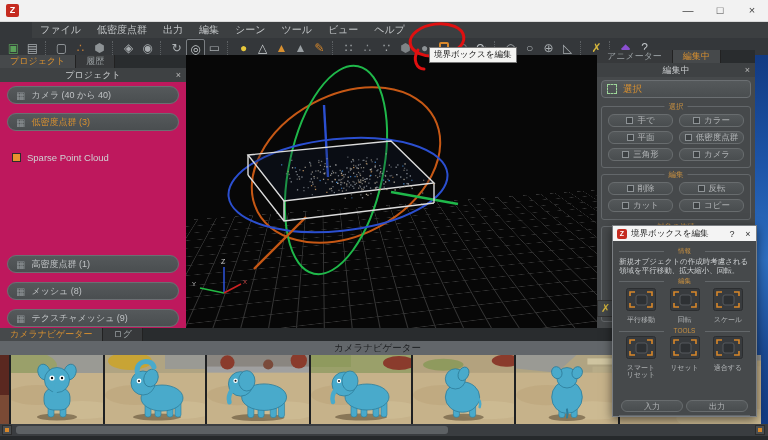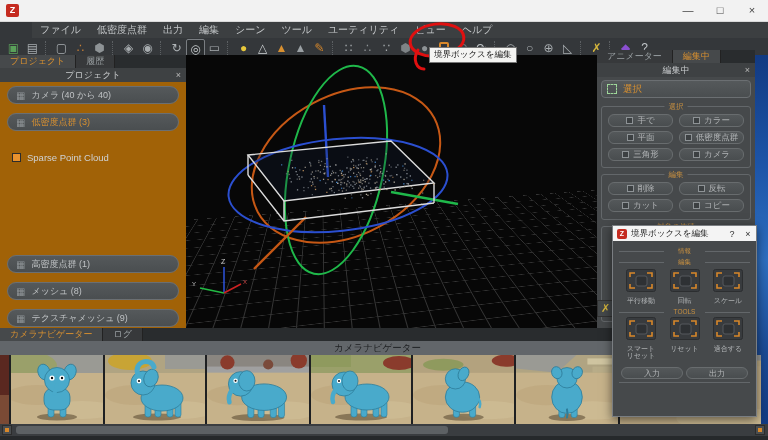--- a/index.html
+++ b/index.html
@@ -29,21 +29,21 @@
   .tooltip { position:absolute; left:429px; top:47px; z-index:60; background:#f4f4f2; border:1px solid #767676; color:#111; font-size:8.5px; padding:1px 4px; white-space:nowrap; }
 
   
   .tabrow { position:absolute; height:13px; background:#292c2e; display:flex; }
   .tab { font-size:9px; line-height:13px; padding:0 10px; color:#9aa0a3; background:#37393b; border-right:1px solid #222; }
   .tab.active { background:#46494b; color:#d89030; }
   .panel-header { position:absolute; height:14px; background:#3e4143; color:#c8cbcd; font-size:9px; text-align:center; line-height:14px; }
   .panel-close { position:absolute; right:5px; top:0; color:#b8b8b8; font-size:9px; }
 
   
-  .left-panel { position:absolute; left:0; top:55px; width:186px; height:273px; background:#a16207; z-index:5; }
+  .left-panel { position:absolute; left:0; top:55px; width:186px; height:273px; background:#be185d; z-index:5; }
   .lp-btn { position:absolute; left:7px; width:172px; height:18px; border:1px solid #6b6f72; border-radius:9px; background:linear-gradient(#55595b,#4a4e50); color:#bfc2c4; font-size:9px; display:flex; align-items:center; padding-left:8px; }
   .lp-btn .bicon { font-size:10px; color:#8e9396; margin-right:6px; }
   .lp-btn.accent { color:#d89030; }
   .legend-row { position:absolute; left:12px; display:flex; align-items:center; font-size:9.5px; color:#cfd2d4; }
   .swatch { width:9px; height:9px; background:#e8922e; border:1px solid #2c2c2c; margin-right:6px; }
 
   
   .viewport { position:absolute; left:186px; top:55px; width:411px; height:273px; background:#070707; overflow:hidden; z-index:1; }
   .grid-plane { position:absolute; left:-380px; top:-60px; width:1250px; height:760px;
     background-image:linear-gradient(#343434 1px,transparent 1px),linear-gradient(90deg,#343434 1px,transparent 1px);
@@ -72,21 +72,21 @@
   .dlg-title-text { font-size:8.5px; color:#222; flex:1; }
   .dlg-tbtn { width:16px; text-align:center; font-size:9px; color:#333; }
   .dlg-body { position:relative; padding:4px 6px; }
   .dlg-group-lbl { text-align:center; font-size:6.5px; color:#c89040; position:relative; margin:2px 0 1px; }
   .dlg-group-lbl:before,.dlg-group-lbl:after { content:""; position:absolute; top:4px; width:34%; border-top:1px solid #63676a; }
   .dlg-group-lbl:before { left:0; } .dlg-group-lbl:after { right:0; }
   .dlg-info { font-size:7.5px; color:#cfd2d4; line-height:9px; }
   .dlg-icon-row { display:flex; justify-content:space-between; padding:1px 2px; }
   .dlg-icon-btn { width:40px; text-align:center; }
   .dlg-icon-btn .lbl { font-size:7px; color:#b2b5b7; line-height:7.5px; margin-top:1px; white-space:pre-line; }
-  .dlg-actions { display:flex; justify-content:space-between; margin:6px 2px 2px; }
+  .dlg-actions { display:flex; justify-content:space-between; margin:20px 2px 2px; }
   .dlg-act-btn { width:62px; height:12px; border:1px solid #686c6e; border-radius:6px; background:linear-gradient(#54585a,#494d4f); color:#b2b5b7; font-size:8px; text-align:center; line-height:11px; }
   .dlg-check { display:flex; align-items:center; margin:3px 0 2px 2px; }
   .checkbox { width:7px; height:7px; border:1px solid #8e9396; background:#3a3d40; margin-right:4px; }
   .dlg-check .lbl { font-size:8px; color:#c4c7c9; }
   .dlg-hr { border-top:1px solid #63676a; margin-top:3px; }
 
   
   .bottom-tabs { left:0; top:328px; width:755px; }
   .cam-header { position:absolute; left:0; top:341px; width:755px; height:14px; background:#62666a; color:#1d1f21; font-size:9.5px; text-align:center; line-height:14px; z-index:3; }
   .thumb-strip { position:absolute; left:0; top:355px; width:755px; height:69px; background:#1e2022; display:flex; gap:2px; z-index:3; }
@@ -111,21 +111,20 @@
     </div>
   </div>
 
   <div class="menubar" id="menubar">
       <div class="menu-item">ファイル</div>
       <div class="menu-item">低密度点群</div>
       <div class="menu-item">出力</div>
       <div class="menu-item">編集</div>
       <div class="menu-item">シーン</div>
       <div class="menu-item">ツール</div>
-      <div class="menu-item">ユーティリティ</div>
       <div class="menu-item">ビュー</div>
       <div class="menu-item">ヘルプ</div>
     </div>
 
   <div class="toolbar" id="toolbar">
       <div class="tb-icon" style="color: rgb(90, 160, 90);">▣</div>
       <div class="tb-icon" style="color: rgb(168, 173, 176);">▤</div>
       <div class="tb-sep"></div>
       <div class="tb-icon" style="color: rgb(168, 173, 176);">▢</div>
       <div class="tb-icon" style="color: rgb(200, 127, 53);">∴</div>
@@ -708,20 +707,21 @@
 
   <div class="dialog">
     <div class="dlg-title">
       <div class="dlg-logo">Z</div>
       <div class="dlg-title-text">境界ボックスを編集</div>
       <div class="dlg-tbtn">?</div>
       <div class="dlg-tbtn">×</div>
     </div>
     <div class="dlg-body">
       <div class="dlg-group-lbl">情報</div>
+      <div class="dlg-info">新規オブジェクトの作成時考慮される領域を平行移動、拡大縮小、回転。</div>
       <div class="dlg-group-lbl">編集</div>
       <div class="dlg-icon-row" id="dlg-edit-row">
           <div class="dlg-icon-btn"><svg width="30" height="23" viewBox="0 0 30 23">
               <rect x="0.5" y="0.5" width="29" height="22" rx="2" fill="#383b3e" stroke="#2c2e30"></rect>
               <rect x="10" y="7" width="11" height="10" rx="2" fill="#2e3134" stroke="#55595c"></rect>
               <path d="M4 8 V4 H9 M21 4 H26 V8 M26 15 V19 H21 M9 19 H4 V15" fill="none" stroke="#d8882a" stroke-width="1.6"></path>
             </svg><div class="lbl">平行移動</div></div>
           <div class="dlg-icon-btn"><svg width="30" height="23" viewBox="0 0 30 23">
               <rect x="0.5" y="0.5" width="29" height="22" rx="2" fill="#383b3e" stroke="#2c2e30"></rect>
               <rect x="10" y="7" width="11" height="10" rx="2" fill="#2e3134" stroke="#55595c"></rect>

